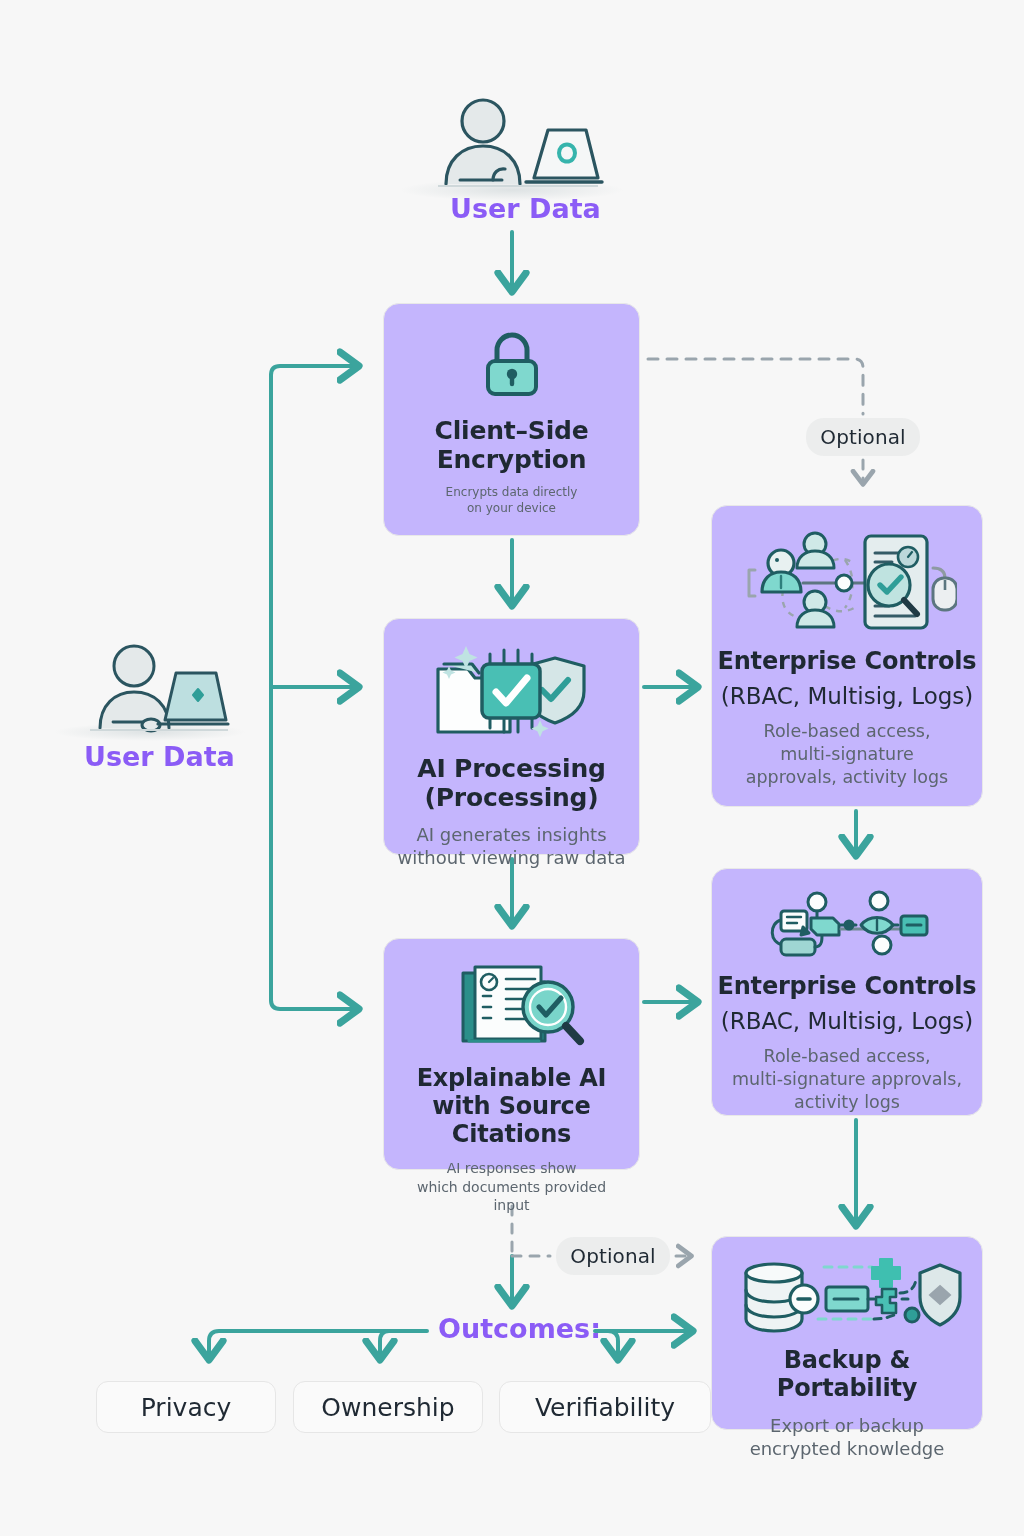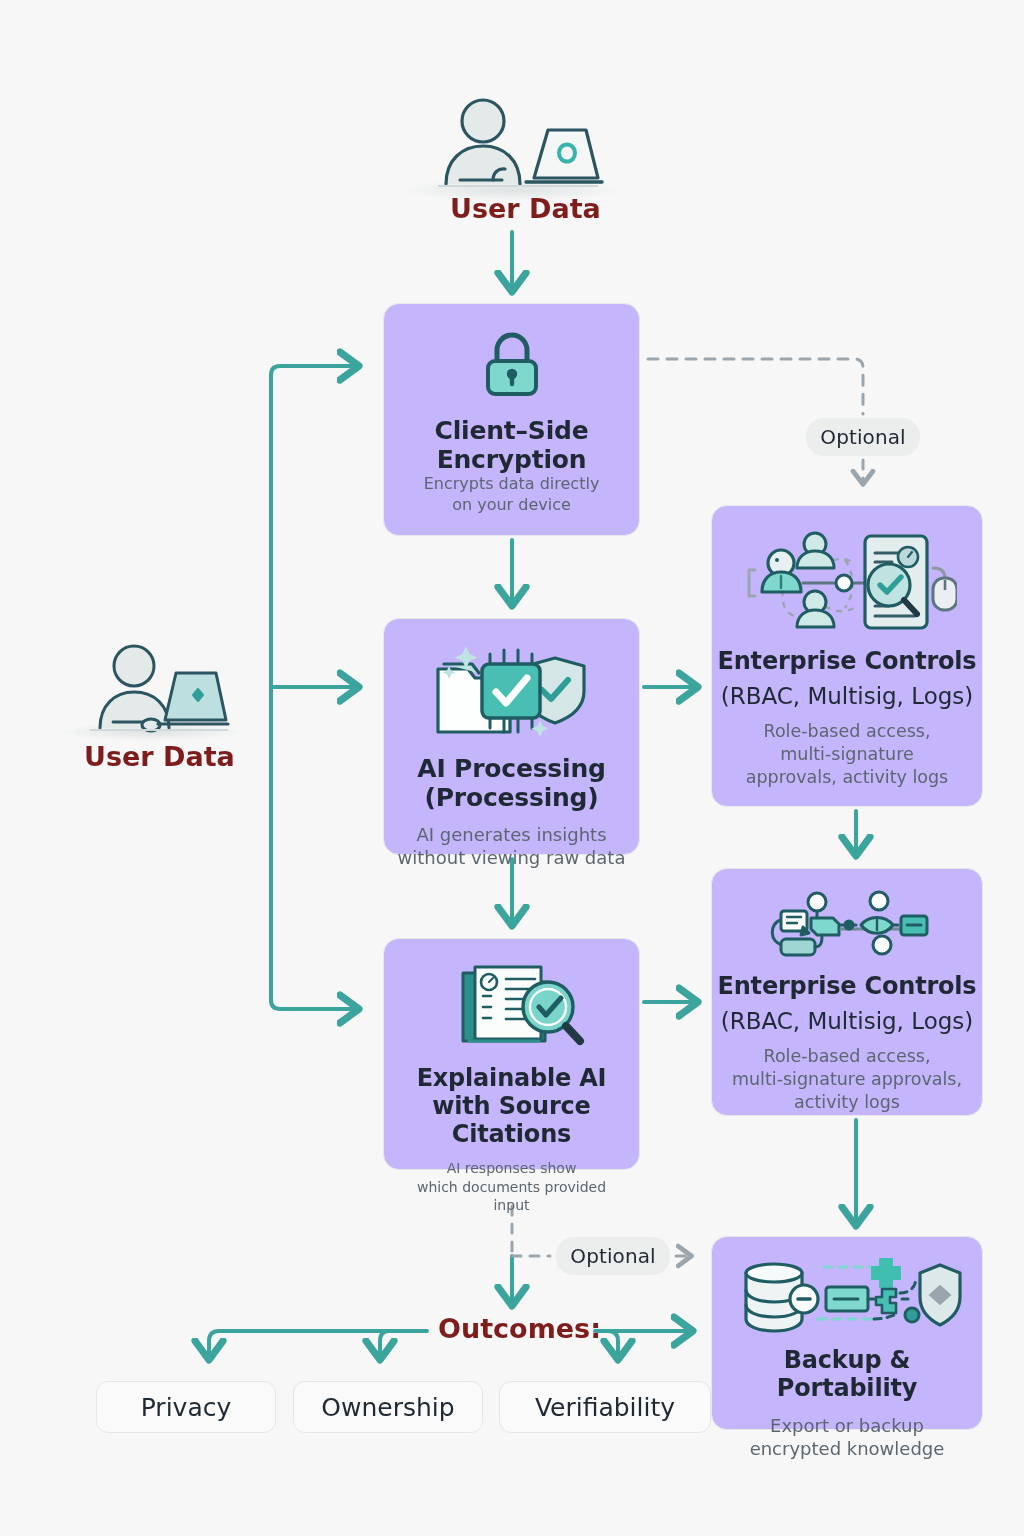--- a/index.html
+++ b/index.html
@@ -50,21 +50,21 @@
   }
   
   #card-cse      { left:383px; top:303px;  width:257px; height:233px; padding-top:26px; }
   #card-ai       { left:383px; top:618px;  width:257px; height:237px; padding-top:17px; }
   #card-xai      { left:383px; top:938px;  width:257px; height:232px; padding-top:16px; }
   #card-ent1     { left:711px; top:505px;  width:272px; height:302px; padding-top:22px; }
   #card-ent2     { left:711px; top:868px;  width:272px; height:248px; padding-top:18px; }
   #card-backup   { left:711px; top:1236px; width:272px; height:194px; padding-top:20px; }
 
   #card-cse .ttl   { font-size:25px; margin-top:12px; }
-  #card-cse .sub   { font-size:16px; }
+  #card-cse .sub   { font-size:12px; margin-top:11px; }
   #card-ai .ttl    { font-size:25px; margin-top:8px; }
   #card-ai .sub    { font-size:18px; margin-top:11px; }
   #card-xai .ttl   { font-size:24px; margin-top:6px; }
   #card-xai .sub   { font-size:14px; margin-top:11px; }
 
   #card-ent1 .ttl  { font-size:24px; margin-top:6px; }
   #card-ent1 .ttl2 { font-size:23px; font-weight:400; color:#1f2933; margin-top:7px; line-height:1.2;}
   #card-ent1 .sub  { font-size:17.5px; margin-top:10px; }
   #card-ent2 .ttl  { font-size:24px; margin-top:6px; }
   #card-ent2 .ttl2 { font-size:23px; font-weight:400; color:#1f2933; margin-top:7px; line-height:1.2;}
@@ -98,21 +98,21 @@
     display: flex; align-items: center; justify-content: center;
     height: 38px;
     letter-spacing: 0.1px;
   }
   #badge-opt-1 { left:806px; top:418px;  width:114px; }
   #badge-opt-2 { left:556px; top:1237px; width:114px; }
 
   
   .label {
     position: absolute;
-    color: #7f1d1d;
+    color: #8b5cf6;
     font-weight: 700;
     font-size: 27px;
     white-space: nowrap;
   }
   #label-userdata-top  { left:450px; top:193px; }
   #label-userdata-left { left:84px;  top:741px; }
   #label-outcomes      { left:438px; top:1313px; font-size:27px; }
 
   
   .person { position: absolute; }

